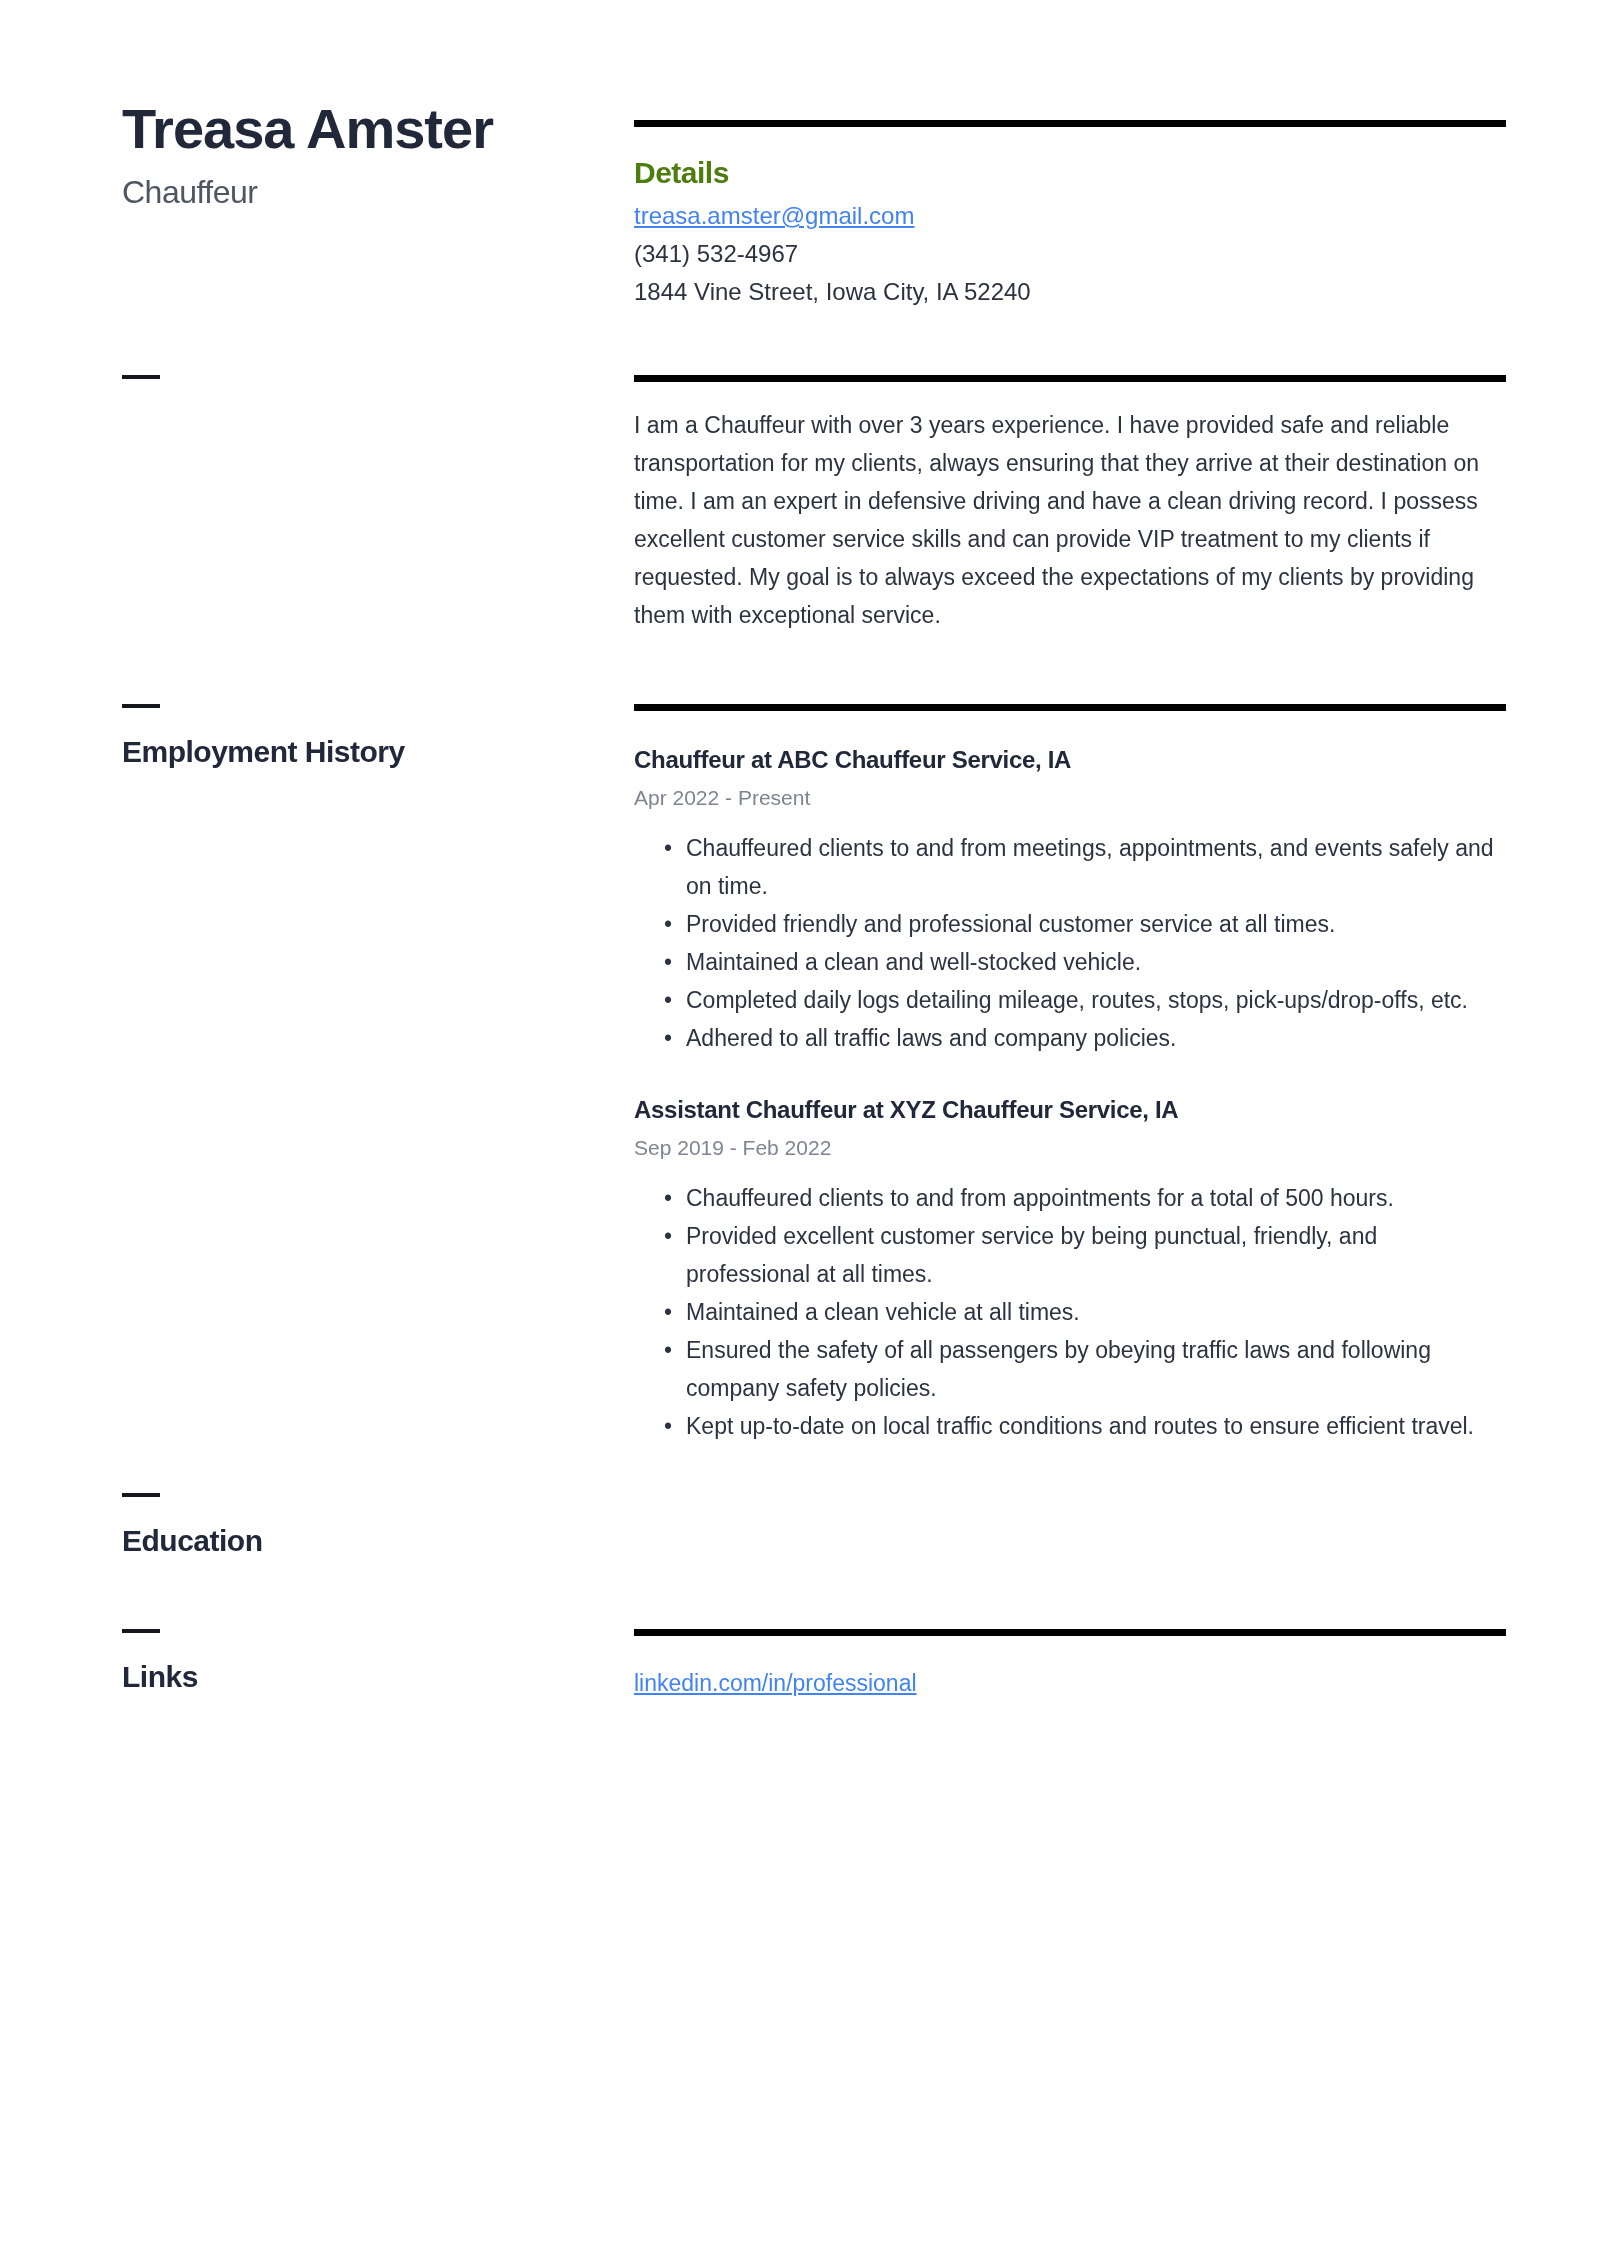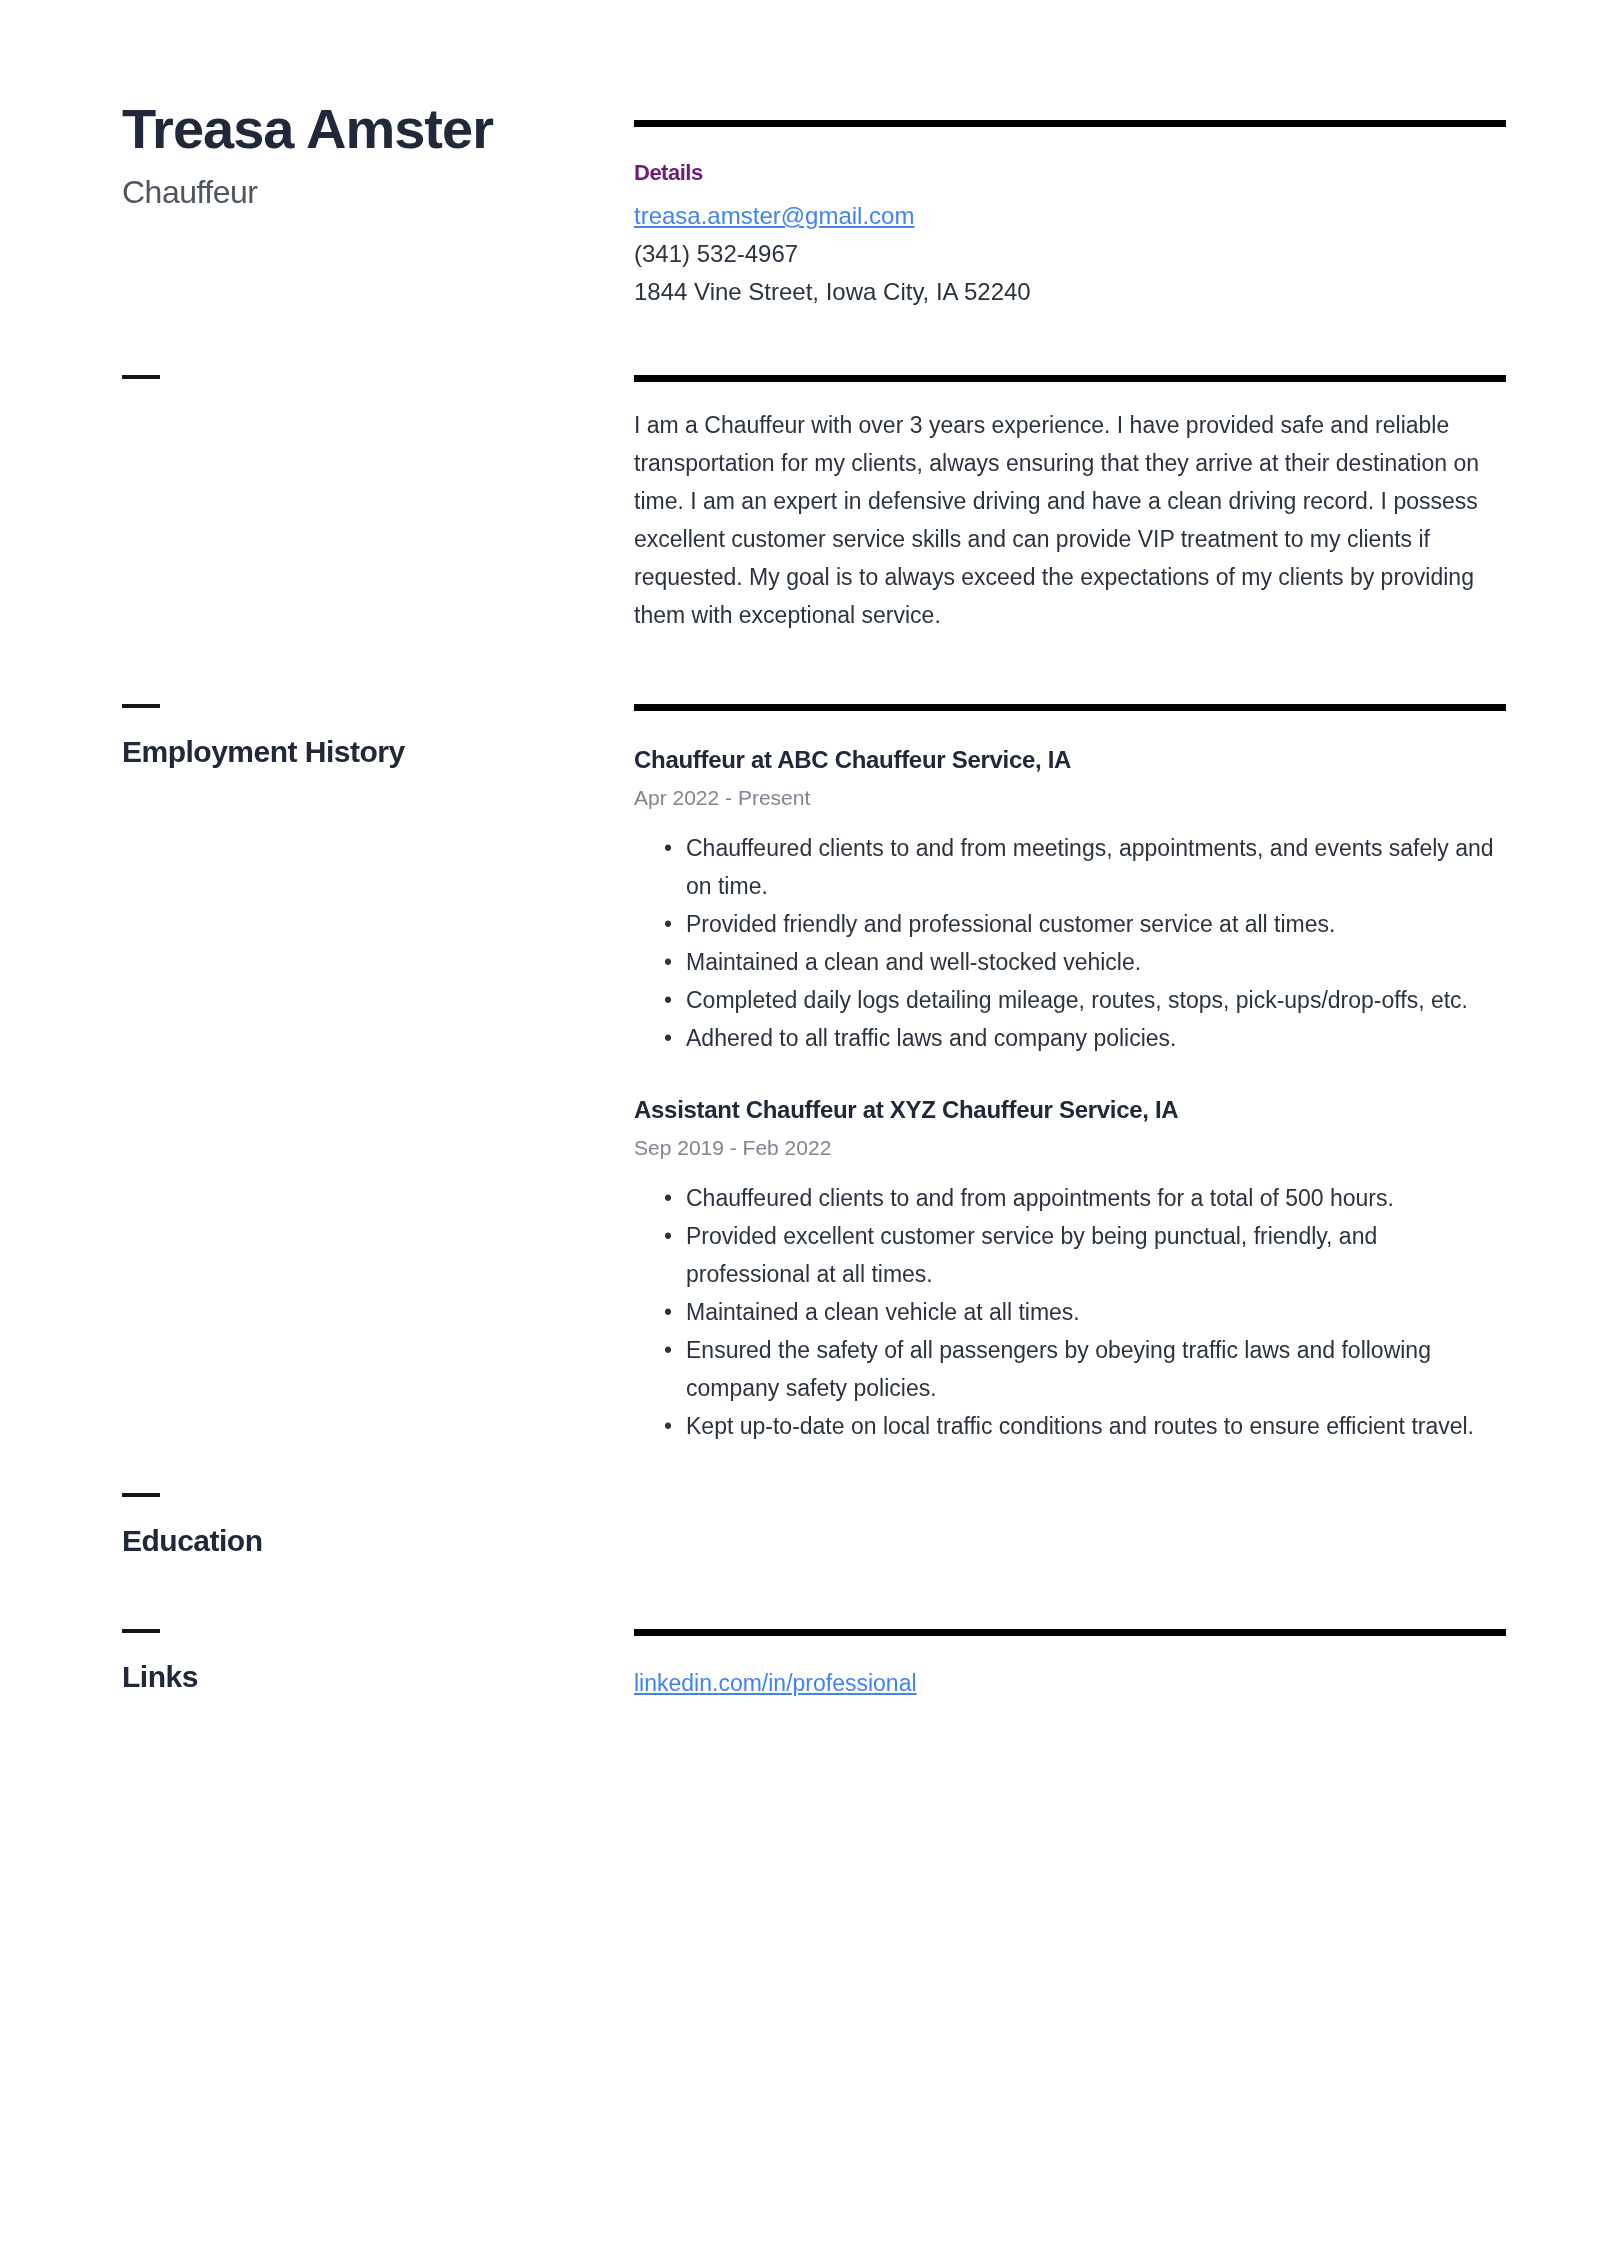--- a/index.html
+++ b/index.html
@@ -56,25 +56,25 @@
     letter-spacing: -0.5px;
     color: #202839;
   }
   .section-profile    { margin-top: 64px; }
   .section-employment { margin-top: 70px; }
   .section-education  { margin-top: 48px; }
   .section-links      { margin-top: 70px; }
 
   .right-heading {
     margin: 28px 0 0 0;
-    font-size: 22px;
+    font-size: 30px;
     line-height: 36px;
     font-weight: 700;
     letter-spacing: -0.5px;
-    color: #701a75;
+    color: #4d7c0f;
   }
   .contact-list { margin: 6px 0 0 0; padding: 0; list-style: none; }
   .contact-list li { font-size: 24px; line-height: 38px; }
   a.link {
     color: #4183f0;
     text-decoration: underline;
     cursor: pointer;
   }
   .body-text {
     margin: 24px 0 0 0;

